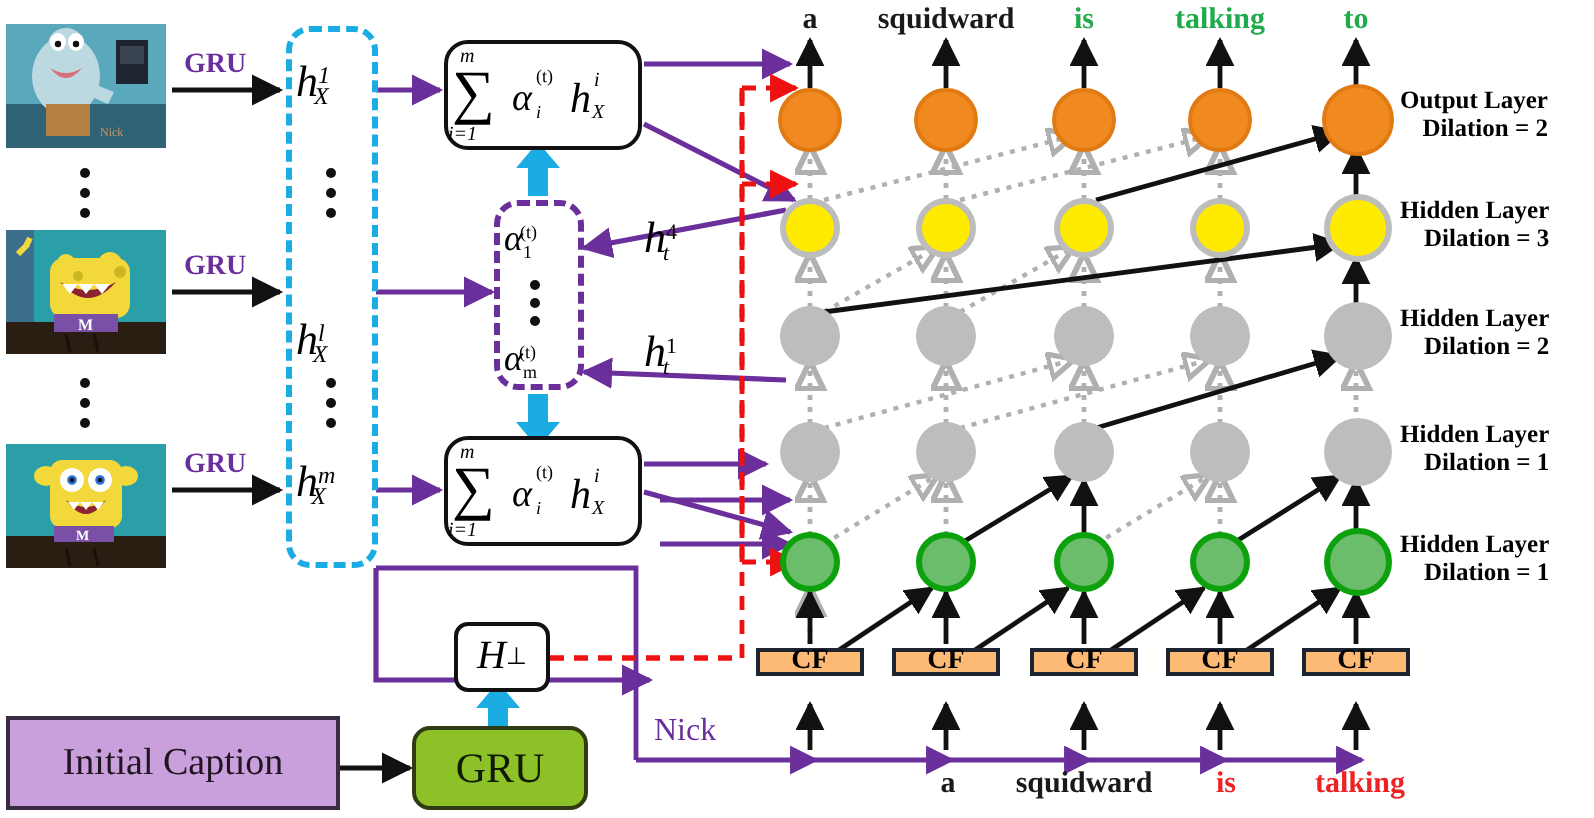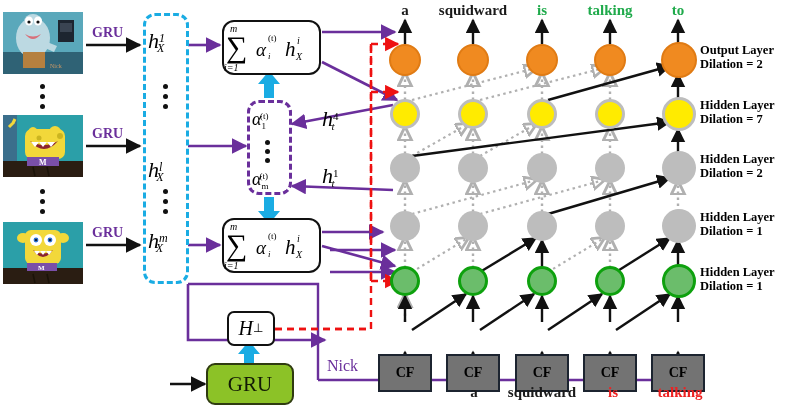--- a/index.html
+++ b/index.html
@@ -9,30 +9,30 @@
   .abs{position:absolute;}
   .lbl{position:absolute;white-space:nowrap;line-height:1;}
   .bold{font-weight:bold;}
   .mathi{font-family:"Liberation Serif",serif;font-style:italic;}
 
   
   .thumb{position:absolute;width:80px;height:62px;border:0;overflow:hidden;}
 
   
   .layerlabel{position:absolute;font-family:"Liberation Serif",serif;
-     font-weight:bold;font-size:12.5px;line-height:14px;color:#000;white-space:nowrap;}
+     font-weight:bold;font-size:12.5px;line-height:14px;color:#000;white-space:nowrap;text-align:right;}
 
   
   .word{position:absolute;font-weight:bold;font-size:15px;
         font-family:"Liberation Serif",serif;text-align:center;}
 
   
-  .cfbox{position:absolute;width:54px;height:38px;background:#737373;
+  .cfbox{position:absolute;width:54px;height:14px;background:#fdba74;
      border:2.5px solid #1c2430;box-sizing:border-box;display:flex;
-     align-items:center;justify-content:center;font-weight:bold;font-size:14px;margin-top:30px;}
+     align-items:center;justify-content:center;font-weight:bold;font-size:14px;}
   .capbox{position:absolute;background:#c9a0dc;border:2.5px solid #3a2b44;
      box-sizing:border-box;display:flex;align-items:center;justify-content:center;
      font-size:19px;color:#201520;}
   .grubox{position:absolute;background:#8cc227;border:2.5px solid #2f3b10;
      border-radius:9px;box-sizing:border-box;display:flex;align-items:center;
      justify-content:center;font-size:21px;color:#121a06;}
   .hperp{position:absolute;background:#fff;border:2.5px solid #111;
      border-radius:7px;box-sizing:border-box;display:flex;align-items:center;
      justify-content:center;}
   .sumbox{position:absolute;background:#fff;border:2.8px solid #111;
@@ -349,20 +349,21 @@
   </div>
   <div class="lbl" style="left:322px;top:165px;">
     <span style="font-size:22px;font-style:italic;">h</span><sup style="font-size:11px;">1</sup><sub style="font-size:11px;font-style:italic;margin-left:-7px;">t</sub>
   </div>
 
   <div class="hperp" style="left:227px;top:311px;width:48px;height:35px;">
     <span style="font-size:20px;font-style:italic;">H</span>
       <span style="font-size:12px;">⊥</span>
   </div>
 
+  <div class="capbox" style="left:3px;top:358px;width:167px;height:47px;">Initial Caption</div>
   <div class="grubox" style="left:206px;top:363px;width:88px;height:42px;">GRU</div>
 
   <div class="lbl" style="left:327px;top:358px;font-size:16px;color:#6a2f9b;">Nick</div>
 
   <div class="abs" style="left:389px;top:44px;width:32px;height:32px;border-radius:50%;background:#f08a20;border:2.5px solid #e07b14;box-sizing:border-box;"></div>
   <div class="abs" style="left:457px;top:44px;width:32px;height:32px;border-radius:50%;background:#f08a20;border:2.5px solid #e07b14;box-sizing:border-box;"></div>
   <div class="abs" style="left:526px;top:44px;width:32px;height:32px;border-radius:50%;background:#f08a20;border:2.5px solid #e07b14;box-sizing:border-box;"></div>
   <div class="abs" style="left:594px;top:44px;width:32px;height:32px;border-radius:50%;background:#f08a20;border:2.5px solid #e07b14;box-sizing:border-box;"></div>
   <div class="abs" style="left:661px;top:42px;width:36px;height:36px;border-radius:50%;background:#f08a20;border:2.5px solid #e07b14;box-sizing:border-box;"></div>
 
@@ -407,21 +408,21 @@
   <div class="word" style="left:497px;top:384px;width:90px;color:#1a1a1a;">squidward</div>
   <div class="word" style="left:588px;top:384px;width:50px;color:#ee2222;">is</div>
   <div class="word" style="left:645px;top:384px;width:70px;color:#ee2222;">talking</div>
 
   <div class="layerlabel" style="left:700px;top:43px;">
     <div>Output Layer</div>
     <div>Dilation = 2</div>
   </div>
   <div class="layerlabel" style="left:700px;top:98px;">
     <div>Hidden Layer</div>
-    <div>Dilation = 7</div>
+    <div>Dilation = 3</div>
   </div>
   <div class="layerlabel" style="left:700px;top:152px;">
     <div>Hidden Layer</div>
     <div>Dilation = 2</div>
   </div>
   <div class="layerlabel" style="left:700px;top:210px;">
     <div>Hidden Layer</div>
     <div>Dilation = 1</div>
   </div>
   <div class="layerlabel" style="left:700px;top:265px;">

